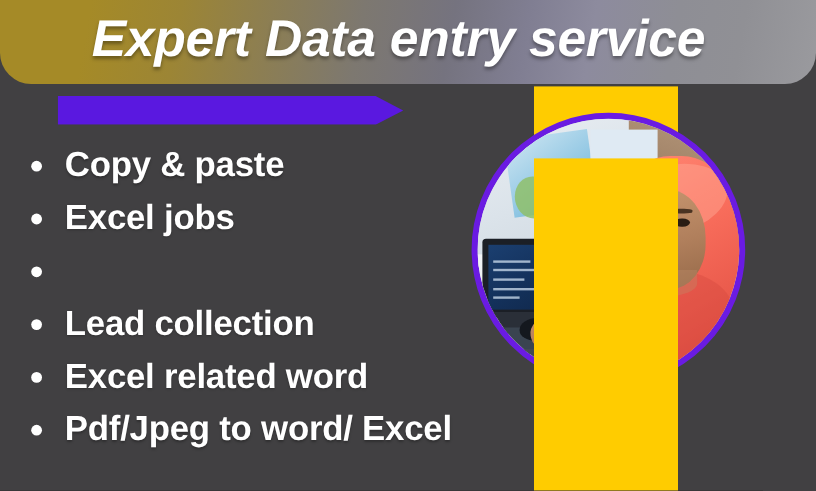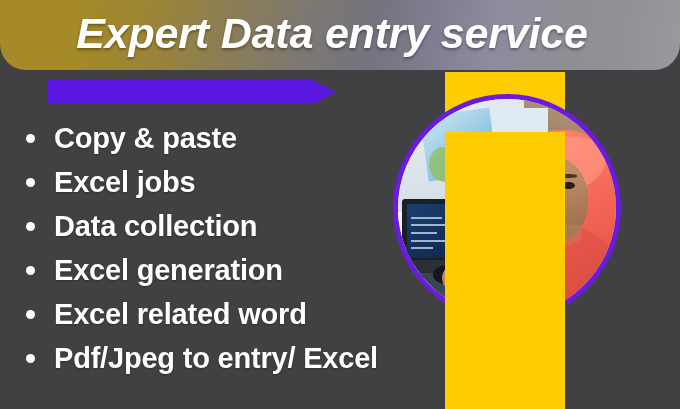--- a/index.html
+++ b/index.html
@@ -239,33 +239,32 @@
     <li class="bullet-item">
       <span class="bullet-dot"></span>
       <span>Copy &amp; paste</span>
     </li>
     <li class="bullet-item">
       <span class="bullet-dot"></span>
       <span>Excel jobs</span>
     </li>
     <li class="bullet-item">
       <span class="bullet-dot"></span>
-      <span>Data collection</span>
-    </li>
-    <li class="bullet-item">
-      <span class="bullet-dot"></span>
-      <span>Excel generation</span>
+    </li>
+    <li class="bullet-item">
+      <span class="bullet-dot"></span>
+      <span>Lead collection</span>
     </li>
     <li class="bullet-item">
       <span class="bullet-dot"></span>
       <span>Excel related word</span>
     </li>
     <li class="bullet-item">
       <span class="bullet-dot"></span>
-      <span>Pdf/Jpeg to entry/ Excel</span>
+      <span>Pdf/Jpeg to word/ Excel</span>
     </li>
   </ul>
 
   <div id="header-banner">
     <div id="header-title">Expert Data entry service</div>
   </div>
 
 </div>
 
 </body></html>

